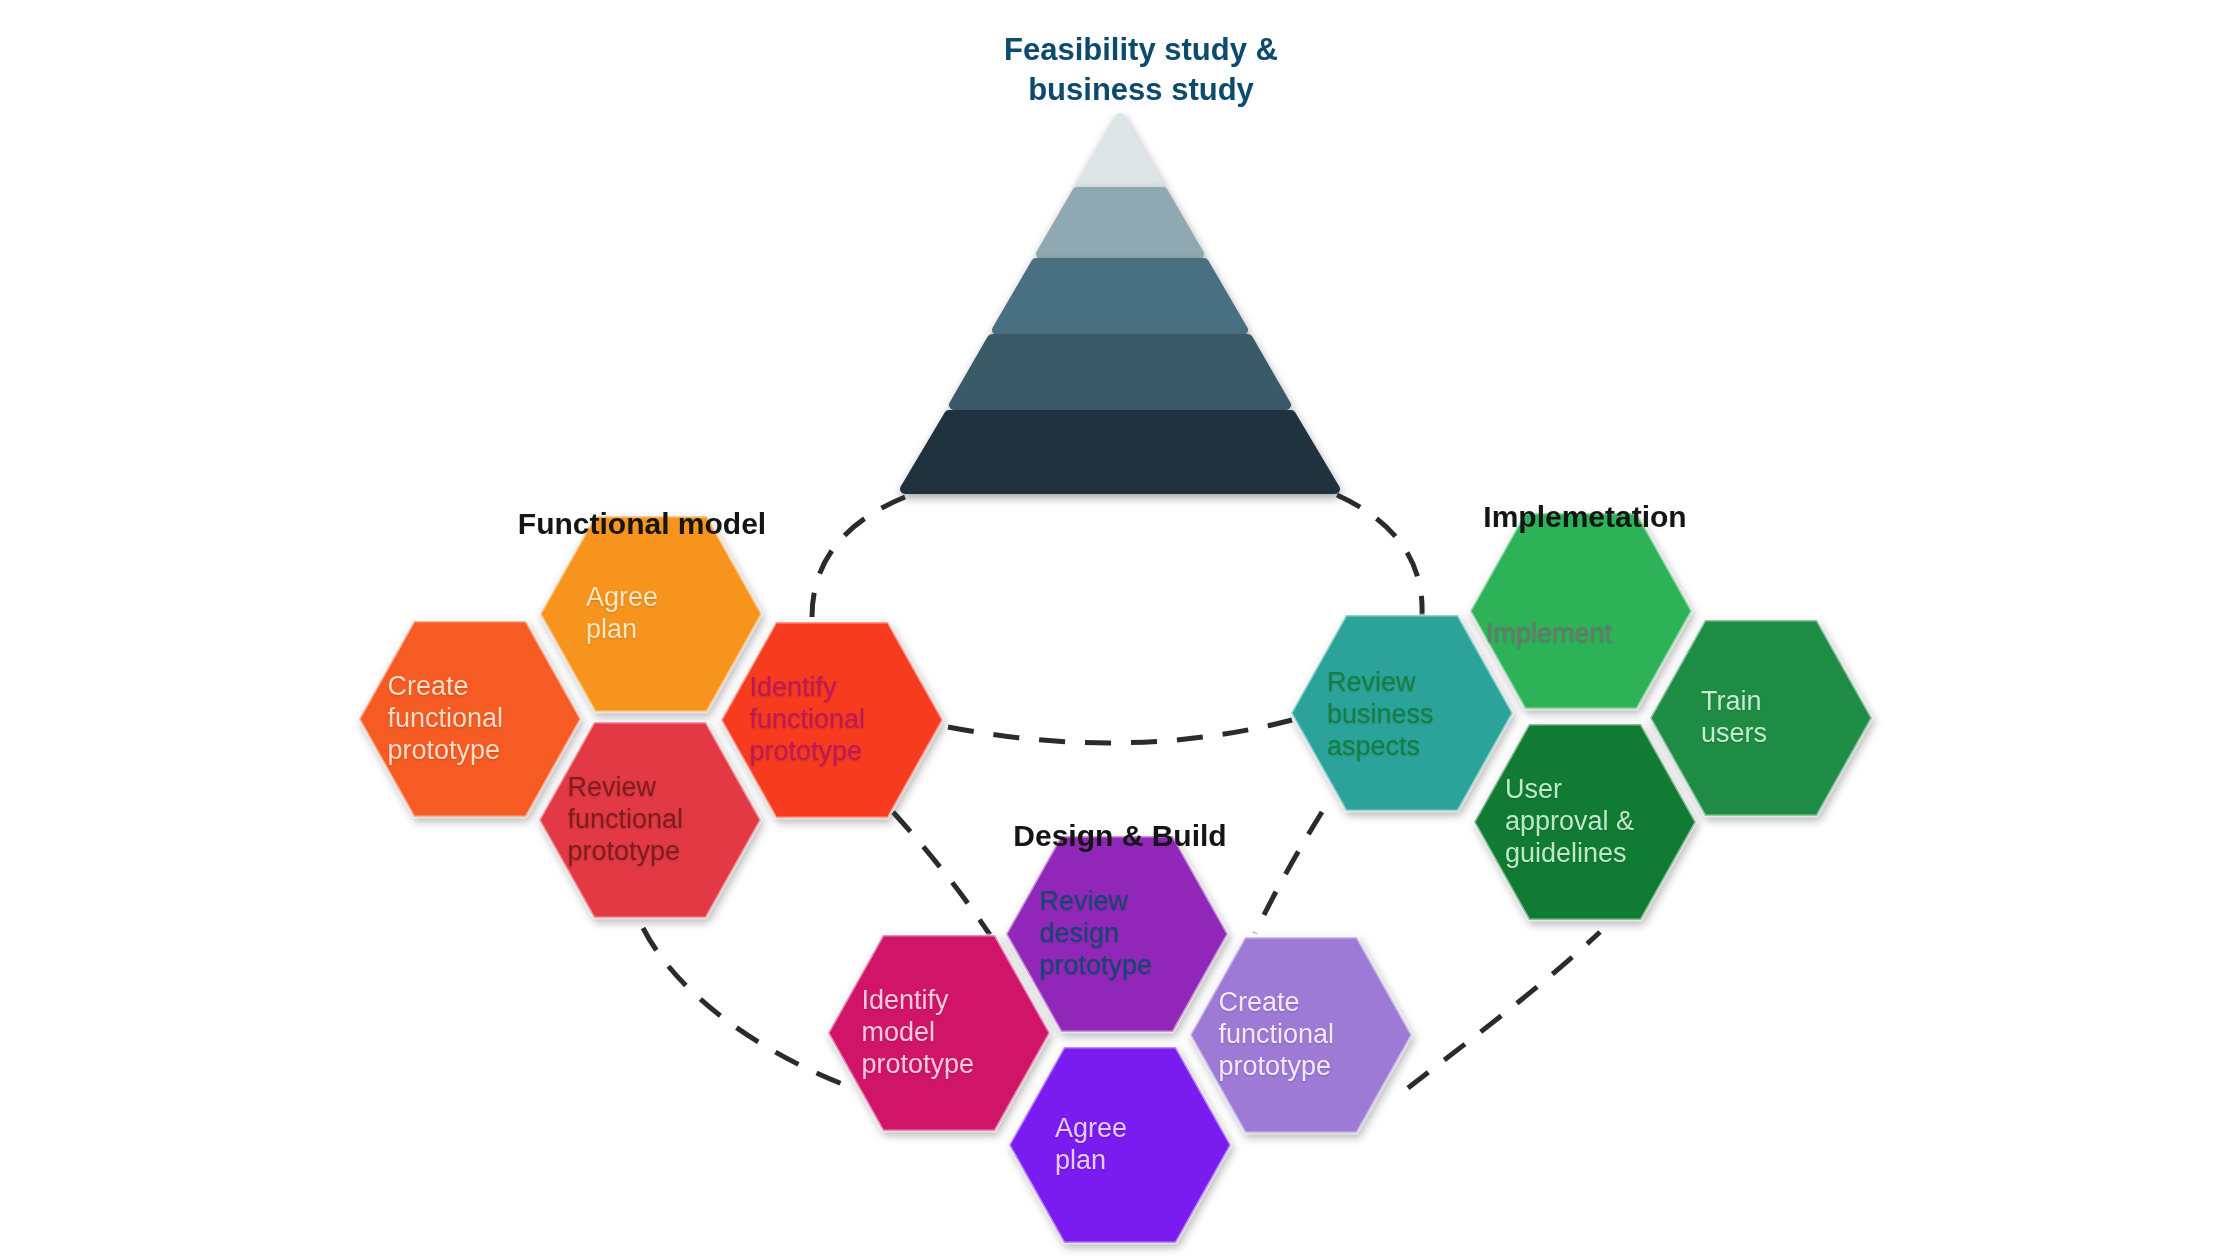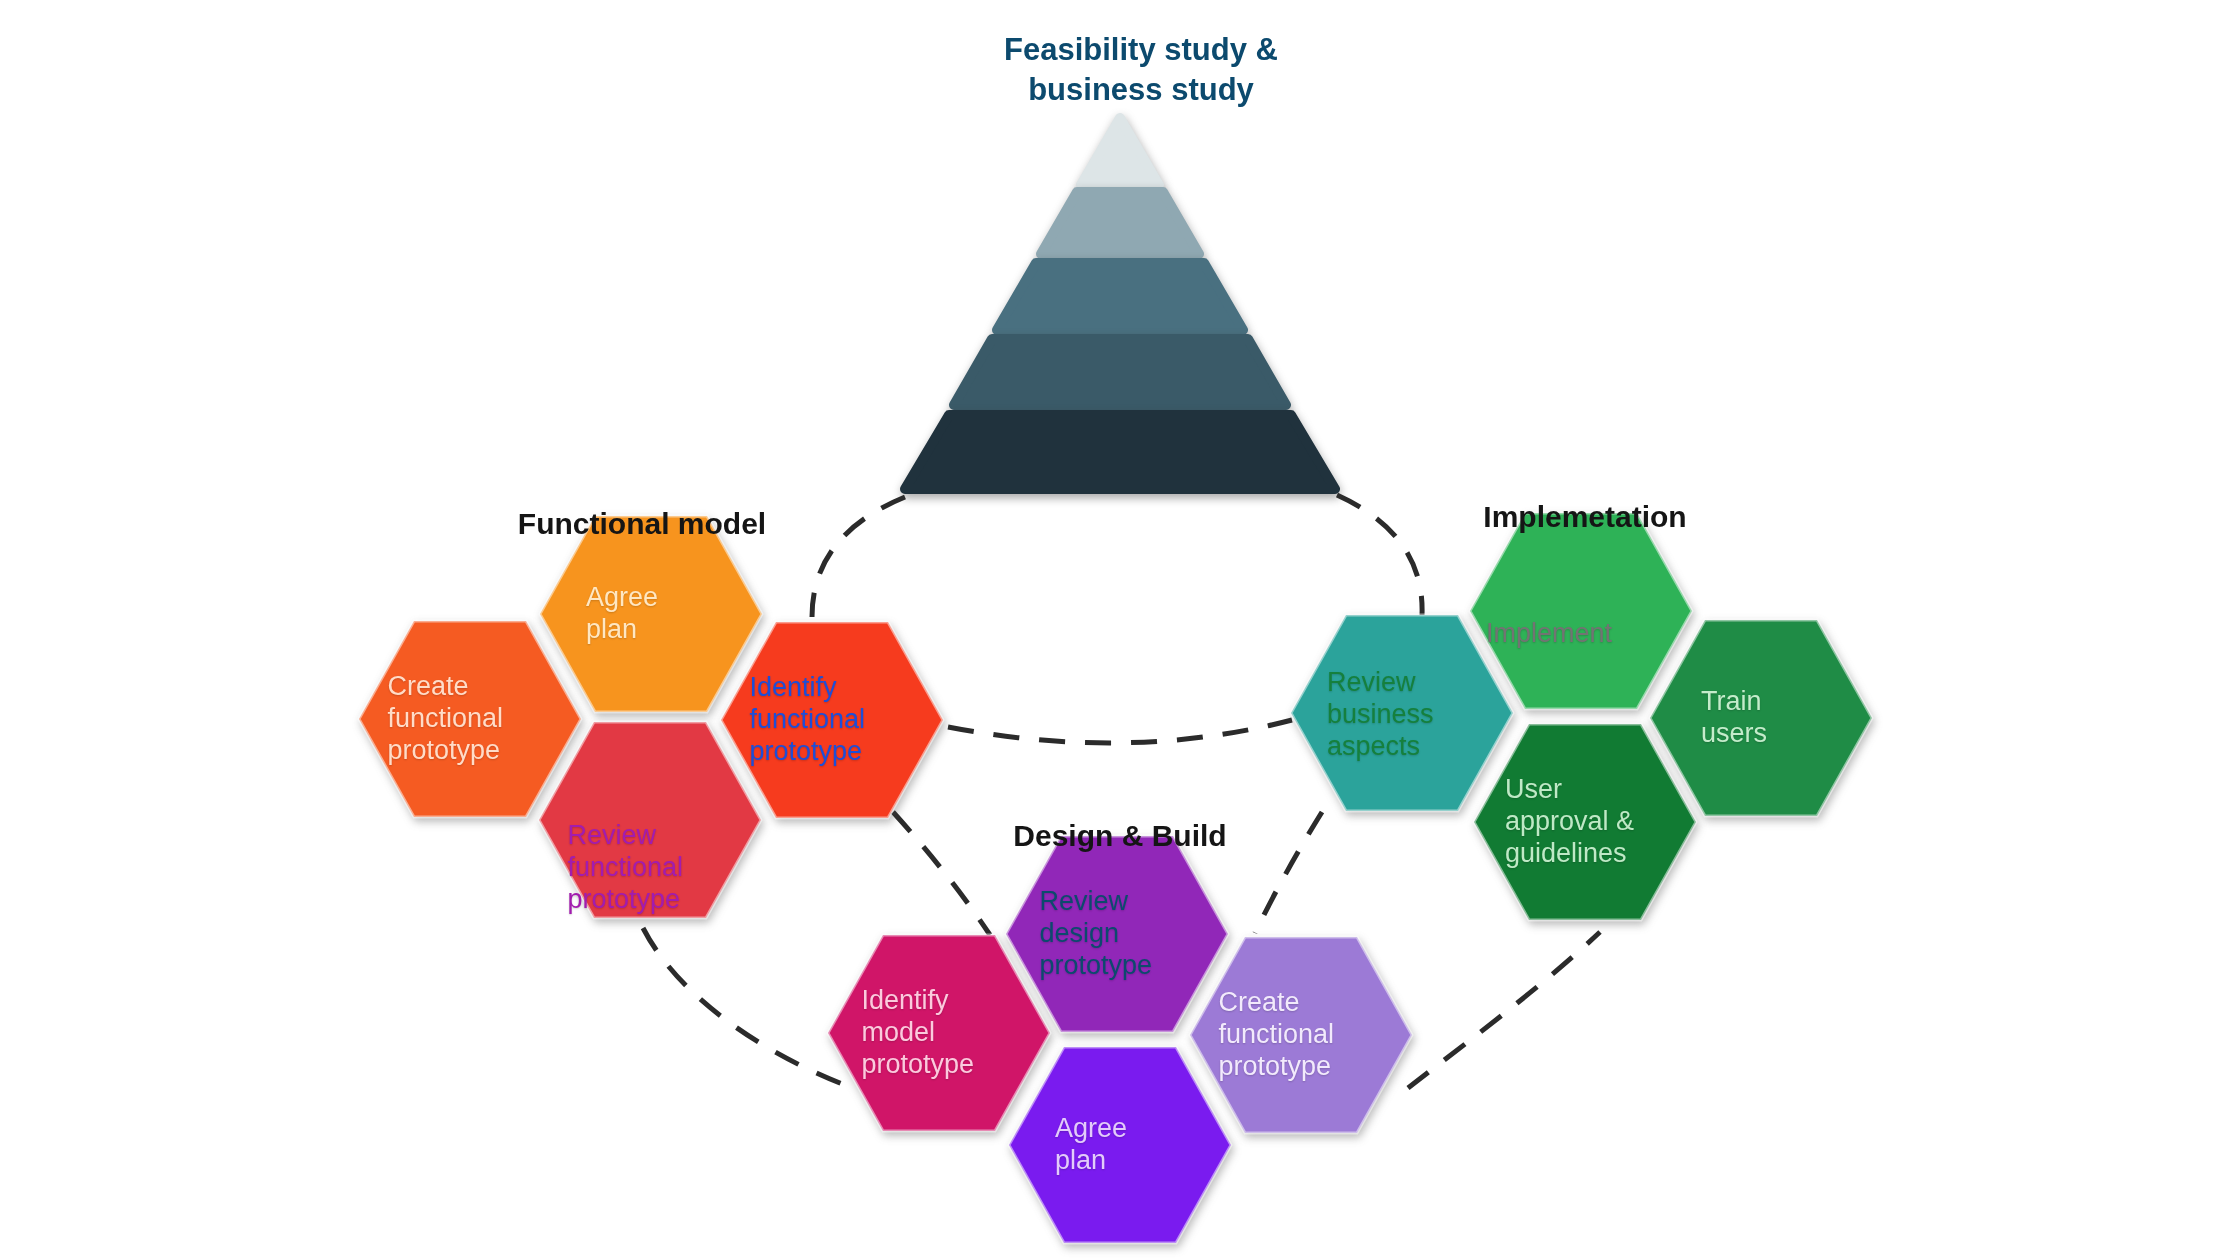--- a/index.html
+++ b/index.html
@@ -106,22 +106,22 @@
   <div class="main-title" style="left:1141px; top:70px; width:380px;">Feasibility study &amp; business study</div>
 
   <div class="cluster-title" style="left:642px; top:496px;">Functional model</div>
 
   <div class="cluster-title" style="left:1585px; top:489px;">Implemetation</div>
 
   <div class="cluster-title" style="left:1120px; top:808px;">Design &amp; Build</div>
 
   <div class="hex-label" style="left: 651px; top: 614px; width: 130px; color: rgb(255, 231, 194);">Agree plan</div>
   <div class="hex-label" style="left: 470px; top: 719px; width: 165px; color: rgb(255, 220, 200);">Create functional prototype</div>
-  <div class="hex-label" style="left: 832px; top: 720px; width: 165px; color: #1d4ed8;">Identify functional prototype</div>
-  <div class="hex-label" style="left: 650px; top: 820px; width: 165px; color: #a21caf; margin-top: 48px;">Review functional prototype</div>
+  <div class="hex-label" style="left: 832px; top: 720px; width: 165px; color: #be185d;">Identify functional prototype</div>
+  <div class="hex-label" style="left: 650px; top: 820px; width: 165px; color: #7f1d1d;">Review functional prototype</div>
 
   <div class="hex-label" style="left: 1581px; top: 634px; width: 190px; color: #737373;">Implement</div>
   <div class="hex-label" style="left: 1402px; top: 715px; width: 150px; color: #15803d;">Review business aspects</div>
   <div class="hex-label" style="left: 1761px; top: 718px; width: 120px; color: rgb(196, 236, 203);">Train users</div>
   <div class="hex-label" style="left: 1585px; top: 822px; width: 160px; color: rgb(191, 233, 198);">User approval &amp; guidelines</div>
 
   <div class="hex-label" style="left: 1117px; top: 934px; width: 155px; color: #0c4a6e;">Review design prototype</div>
   <div class="hex-label" style="left: 939px; top: 1033px; width: 155px; color: rgb(251, 202, 221);">Identify model prototype</div>
   <div class="hex-label" style="left: 1301px; top: 1035px; width: 165px; color: rgb(242, 234, 252);">Create functional prototype</div>
   <div class="hex-label" style="left: 1120px; top: 1145px; width: 130px; color: rgb(227, 203, 251);">Agree plan</div>

